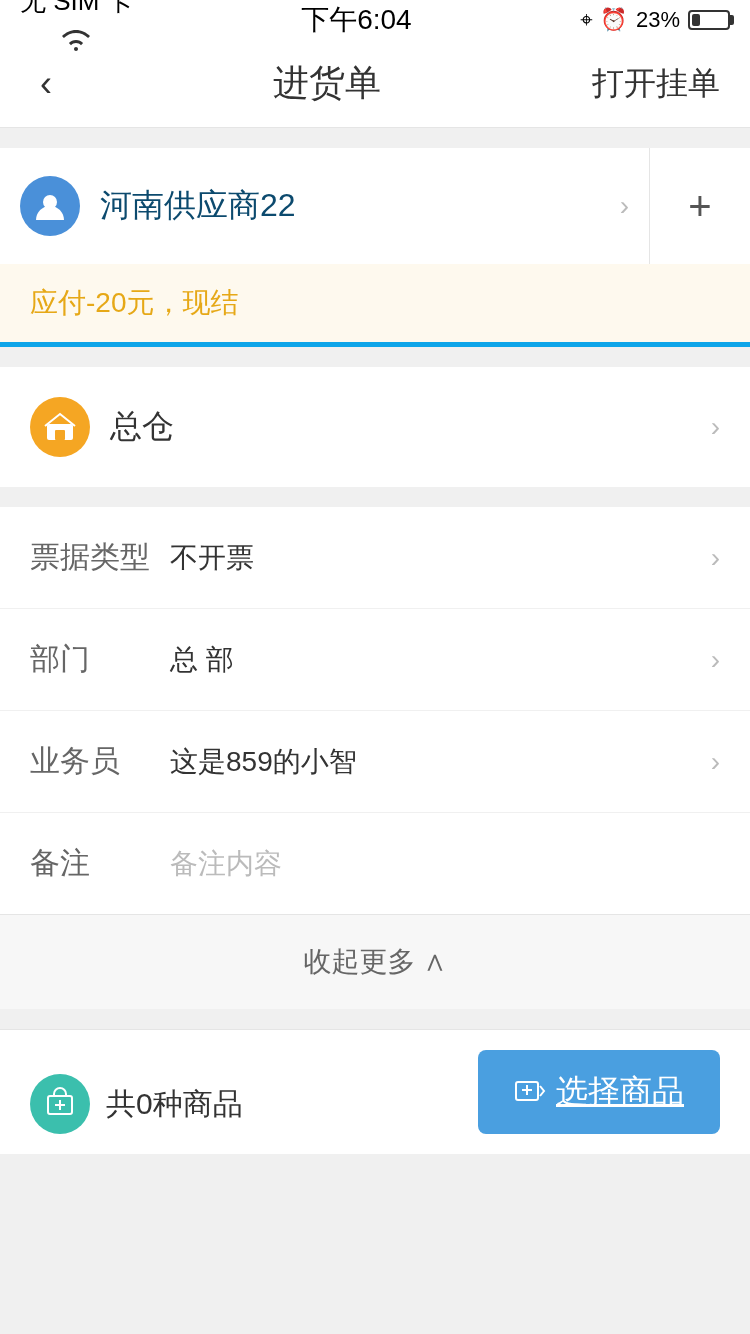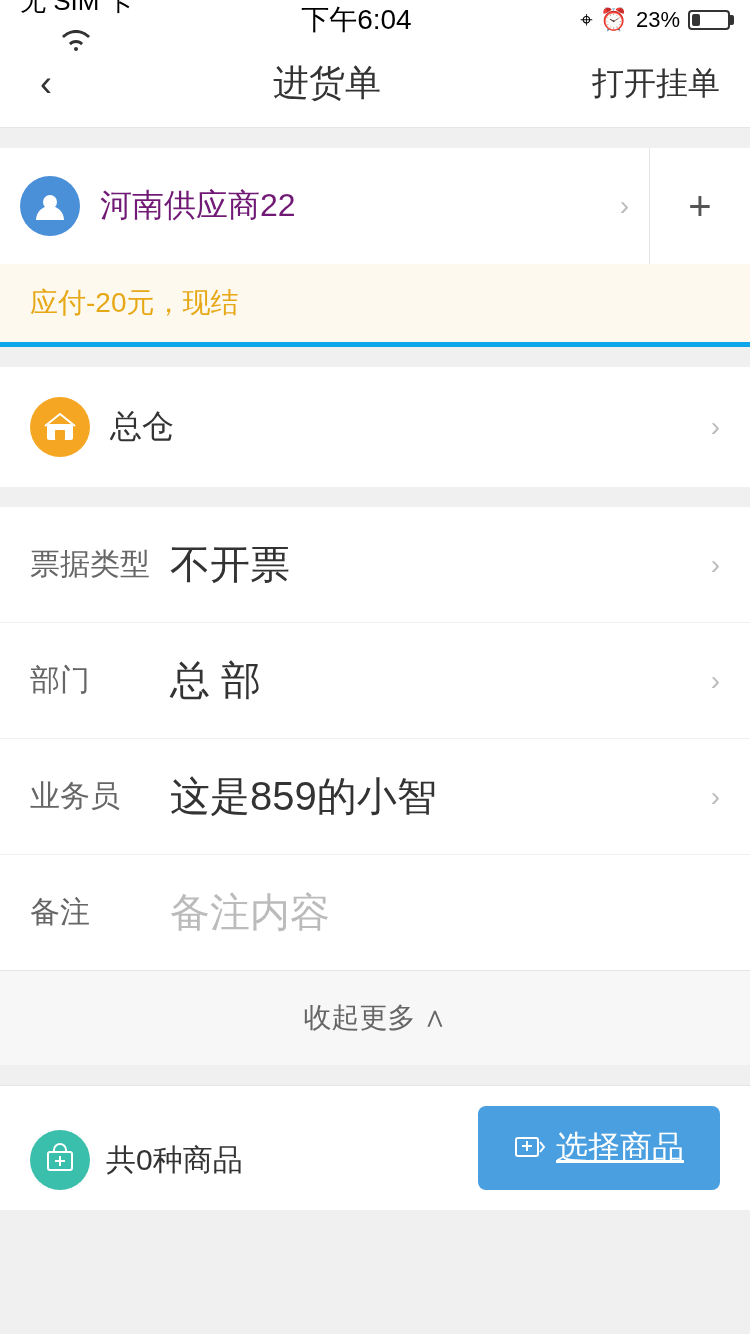--- a/index.html
+++ b/index.html
@@ -81,21 +81,21 @@
     }
     .supplier-avatar {
       width: 60px; height: 60px;
       border-radius: 50%;
       background: #4a90d9;
       display: flex; align-items: center; justify-content: center;
       margin-right: 20px;
       flex-shrink: 0;
     }
     .supplier-avatar svg { width: 36px; height: 36px; }
-    .supplier-name { font-size: 32px; color: #701a75; flex: 1; }
+    .supplier-name { font-size: 32px; color: #0c4a6e; flex: 1; }
     .chevron { color: #bbb; font-size: 28px; margin-left: 10px; }
     .supplier-add {
       width: 100px;
       display: flex;
       align-items: center;
       justify-content: center;
       cursor: pointer;
     }
     .add-icon { font-size: 40px; color: #555; font-weight: 300; }
 
@@ -129,21 +129,21 @@
     .form-row-icon svg { width: 34px; height: 34px; }
     .form-row-content { flex: 1; font-size: 32px; color: #333; }
     .form-row-chevron { color: #bbb; font-size: 28px; margin-left: 10px; }
 
     .form-label {
       width: 140px;
       font-size: 30px;
       color: #666;
       flex-shrink: 0;
     }
-    .form-value { flex: 1; font-size: 40px; color: #333; }
+    .form-value { flex: 1; font-size: 28px; color: #333; }
     .form-value.placeholder { color: #bbb; }
 
     
     .collapse-btn {
       background: #f7f7f7;
       text-align: center;
       padding: 28px;
       font-size: 28px;
       color: #666;
       cursor: pointer;

